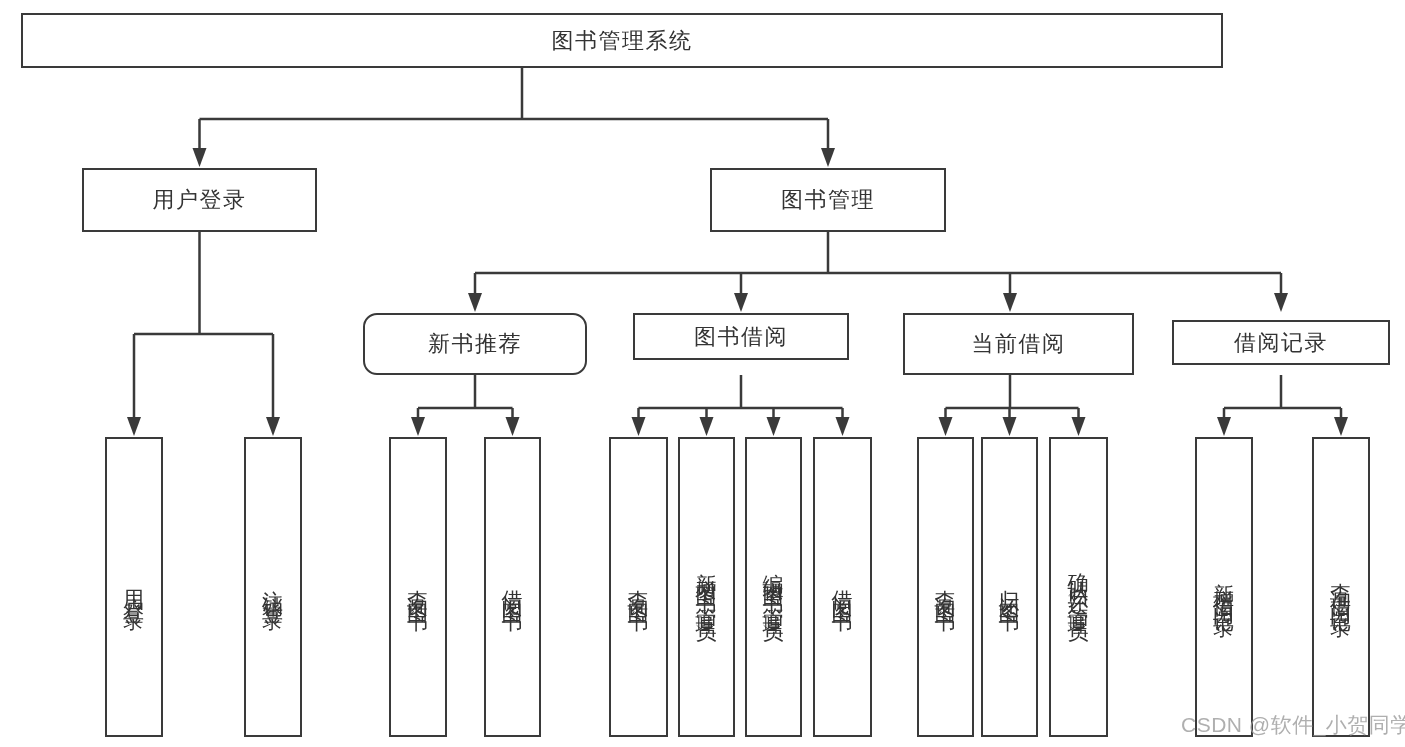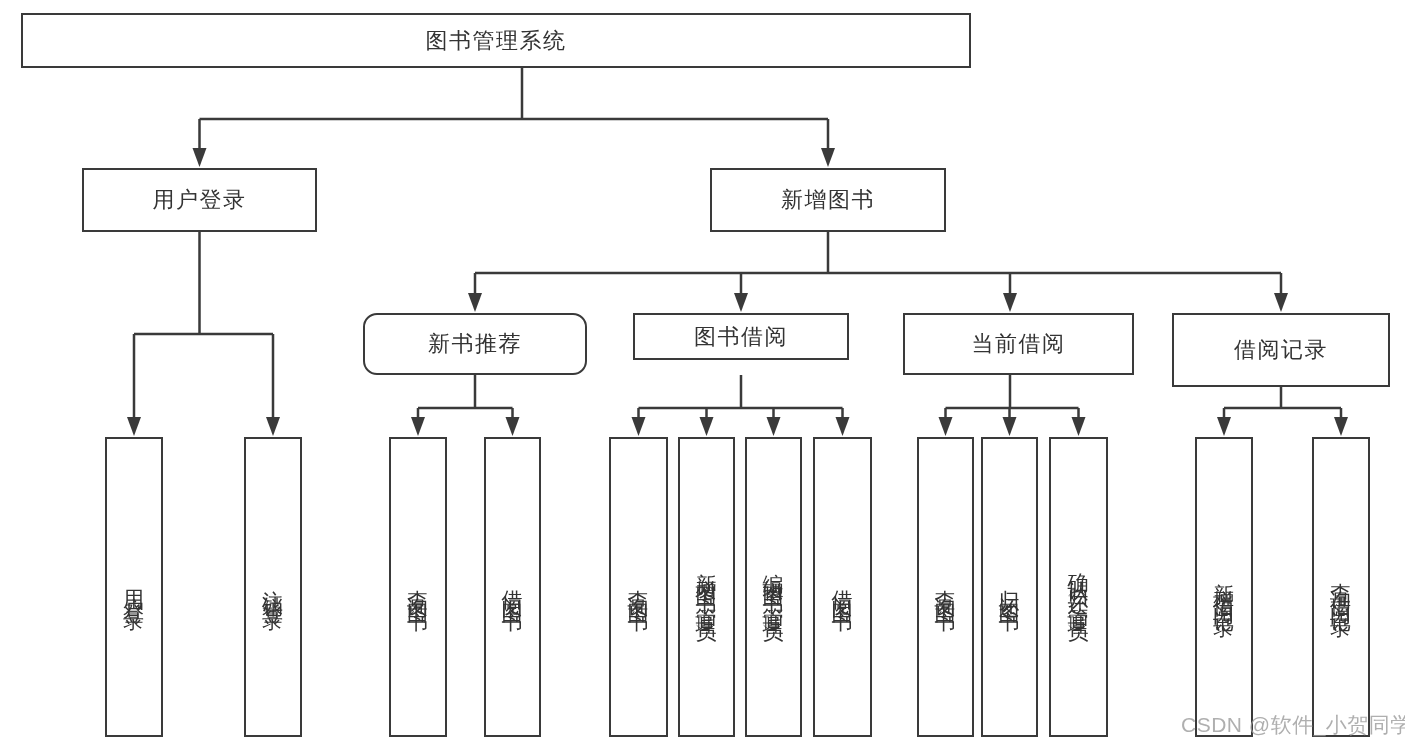--- a/index.html
+++ b/index.html
@@ -85,29 +85,29 @@
     <path d="M1010,375 V408 M945.5,408 H1078.5 M945.5,408 V419 M1009.5,408 V419 M1078.5,408 V419"></path>
     <polygon points="938.5,417 952.5,417 945.5,436" fill="#3a3a3a" stroke="none"></polygon>
     <polygon points="1002.5,417 1016.5,417 1009.5,436" fill="#3a3a3a" stroke="none"></polygon>
     <polygon points="1071.5,417 1085.5,417 1078.5,436" fill="#3a3a3a" stroke="none"></polygon>
 
     <path d="M1281,375 V408 M1224,408 H1341 M1224,408 V419 M1341,408 V419"></path>
     <polygon points="1217,417 1231,417 1224,436" fill="#3a3a3a" stroke="none"></polygon>
     <polygon points="1334,417 1348,417 1341,436" fill="#3a3a3a" stroke="none"></polygon>
   </svg>
 
-  <div class="node h" style="left:21px; top:13px; width:950px; height:55px;">图书管理系统</div>
+  <div class="node h" style="left:21px; top:13px; width:1202px; height:55px;">图书管理系统</div>
 
   <div class="node h" style="left:82px; top:168px; width:235px; height:64px;">用户登录</div>
-  <div class="node h" style="left:710px; top:168px; width:236px; height:64px;">新增图书</div>
+  <div class="node h" style="left:710px; top:168px; width:236px; height:64px;">图书管理</div>
 
   <div class="node h" style="left:363px; top:313px; width:224px; height:62px;border-radius:14px;">新书推荐</div>
   <div class="node h" style="left:633px; top:313px; width:216px; height:47px;">图书借阅</div>
   <div class="node h" style="left:903px; top:313px; width:231px; height:62px;">当前借阅</div>
-  <div class="node h" style="left:1172px; top:313px; width:218px; height:74px;">借阅记录</div>
+  <div class="node h" style="left:1172px; top:320px; width:218px; height:45px;">借阅记录</div>
 
   <div class="node v" style="left:105px; top:437px; width:58px; height:300px;">用户登录</div>
   <div class="node v" style="left:244px; top:437px; width:58px; height:300px;">注销登录</div>
 
   <div class="node v" style="left:389px; top:437px; width:58px; height:300px;">查询图书</div>
   <div class="node v" style="left:484px; top:437px; width:57px; height:300px;">借阅图书</div>
 
   <div class="node v" style="left:609px; top:437px; width:59px; height:300px;">查询图书</div>
   <div class="node v" style="left:678px; top:437px; width:57px; height:300px;">新增图书（管理员）</div>
   <div class="node v" style="left:745px; top:437px; width:57px; height:300px;">编辑图书（管理员）</div>

